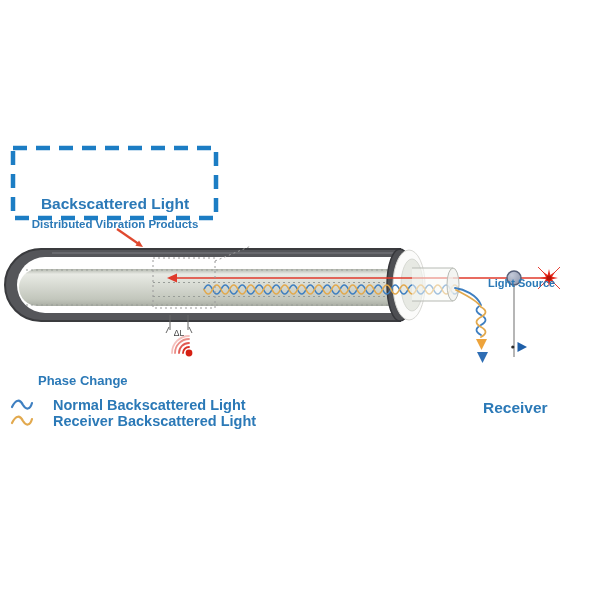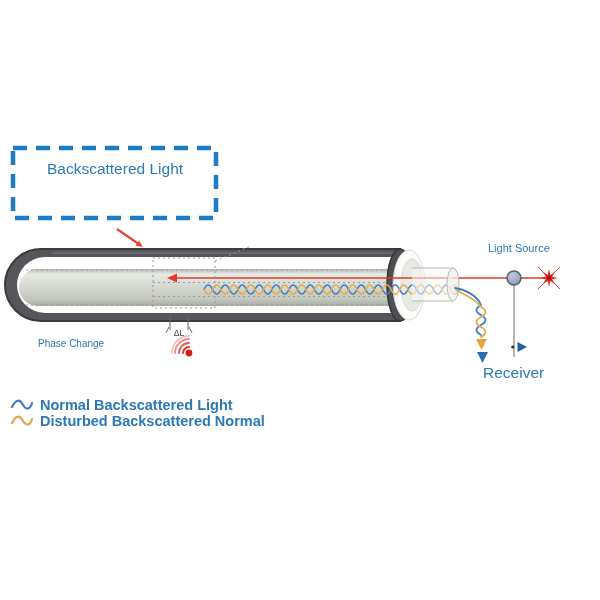--- a/index.html
+++ b/index.html
@@ -1,33 +1,33 @@
 <!DOCTYPE html>
 <html style="--label-blue: #2b79b7; --callout-blue: #1c7dc4; --signal-red: #e03a2b; --wave-blue: #3e7fc1; --wave-orange: #e2a94e; --arrow-orange: #eda33b; --arrow-blue: #2e6db4; --jacket-dark: #55565a; --jacket-edge: #3a3b3e; --line-gray: #8f8f8f; --dash-gray: #989d98;"><head>
 <meta charset="utf-8">
 <style>
   html,body{margin:0;padding:0;background:#fff;}
   #stage{
     position:relative;width:600px;height:600px;background:#ffffff;overflow:hidden;
     font-family:"Liberation Sans", sans-serif;
   }
   .lbl{
-    position:absolute;color:var(--label-blue);font-weight:400;white-space:nowrap;
+    position:absolute;color:var(--label-blue);font-weight:700;white-space:nowrap;margin-top:35px;
     -webkit-font-smoothing:antialiased;
   }
   .center{text-align:center;}
   #art{position:absolute;left:0;top:0;}
   .callout-title{left:13px;top:160px;width:204px;font-size:15.5px;}
   .callout-line2{left:13px;top:183px;width:204px;font-size:11.5px;}
   .callout-line3{left:13px;top:196px;width:204px;font-size:11.5px;}
-  .phase-change{left:38px;top:338px;font-size:10px;text-align:right;}
+  .phase-change{left:38px;top:338px;font-size:13px;text-align:right;}
   .disturbance-signal{left:205px;top:338px;font-size:15.5px;}
   .light-source{left:488px;top:242px;font-size:11px;}
   .receiver{left:483px;top:364px;font-size:15.5px;}
-  .legend-row{position:absolute;left:10px;display:flex;align-items:center;gap:6px;}
+  .legend-row{position:absolute;left:10px;display:flex;align-items:center;gap:19px;}
   .legend-row-1{top:397px;}
   .legend-row-2{top:413px;}
   .legend-label{color:var(--label-blue);font-weight:600;font-size:14.5px;white-space:nowrap;}
 </style>
 </head>
 <body>
 
 <div id="stage">
 
   <svg id="art" width="600" height="600" viewBox="0 0 600 600">
@@ -108,31 +108,32 @@
     </g>
 
     <rect x="13" y="148" width="203" height="70" fill="none" stroke="var(--callout-blue)" stroke-width="4.5" stroke-dasharray="14,9"></rect>
     <g>
       <line x1="117" y1="229" x2="138" y2="243.5" stroke="#e0492f" stroke-width="2.2"></line>
       <polygon points="143,247 135.4,245.7 139,240.4" fill="#e0492f"></polygon>
     </g>
   </svg>
 
   <div class="lbl callout-title center">Backscattered Light</div>
+  <div class="lbl callout-line2 center">Distributed Vibration Products</div>
 
   <div class="lbl phase-change">Phase Change</div>
   <div class="lbl light-source">Light Source</div>
   <div class="lbl receiver">Receiver</div>
 
   <div class="legend-row legend-row-1">
     <svg width="24" height="14">
       <path d="M2,9 C6,1 10,1 13,7 C16,12 20,12 22,5" fill="none" stroke="var(--wave-blue)" stroke-width="2.2" stroke-linecap="round"></path>
     </svg>
     <span class="legend-label">Normal Backscattered Light</span>
   </div>
   <div class="legend-row legend-row-2">
     <svg width="24" height="14">
       <path d="M2,9 C6,1 10,1 13,7 C16,12 20,12 22,5" fill="none" stroke="var(--wave-orange)" stroke-width="2.2" stroke-linecap="round"></path>
     </svg>
-    <span class="legend-label">Disturbed Backscattered Normal</span>
+    <span class="legend-label">Receiver Backscattered Light</span>
   </div>
 
 </div>
 
 </body></html>

